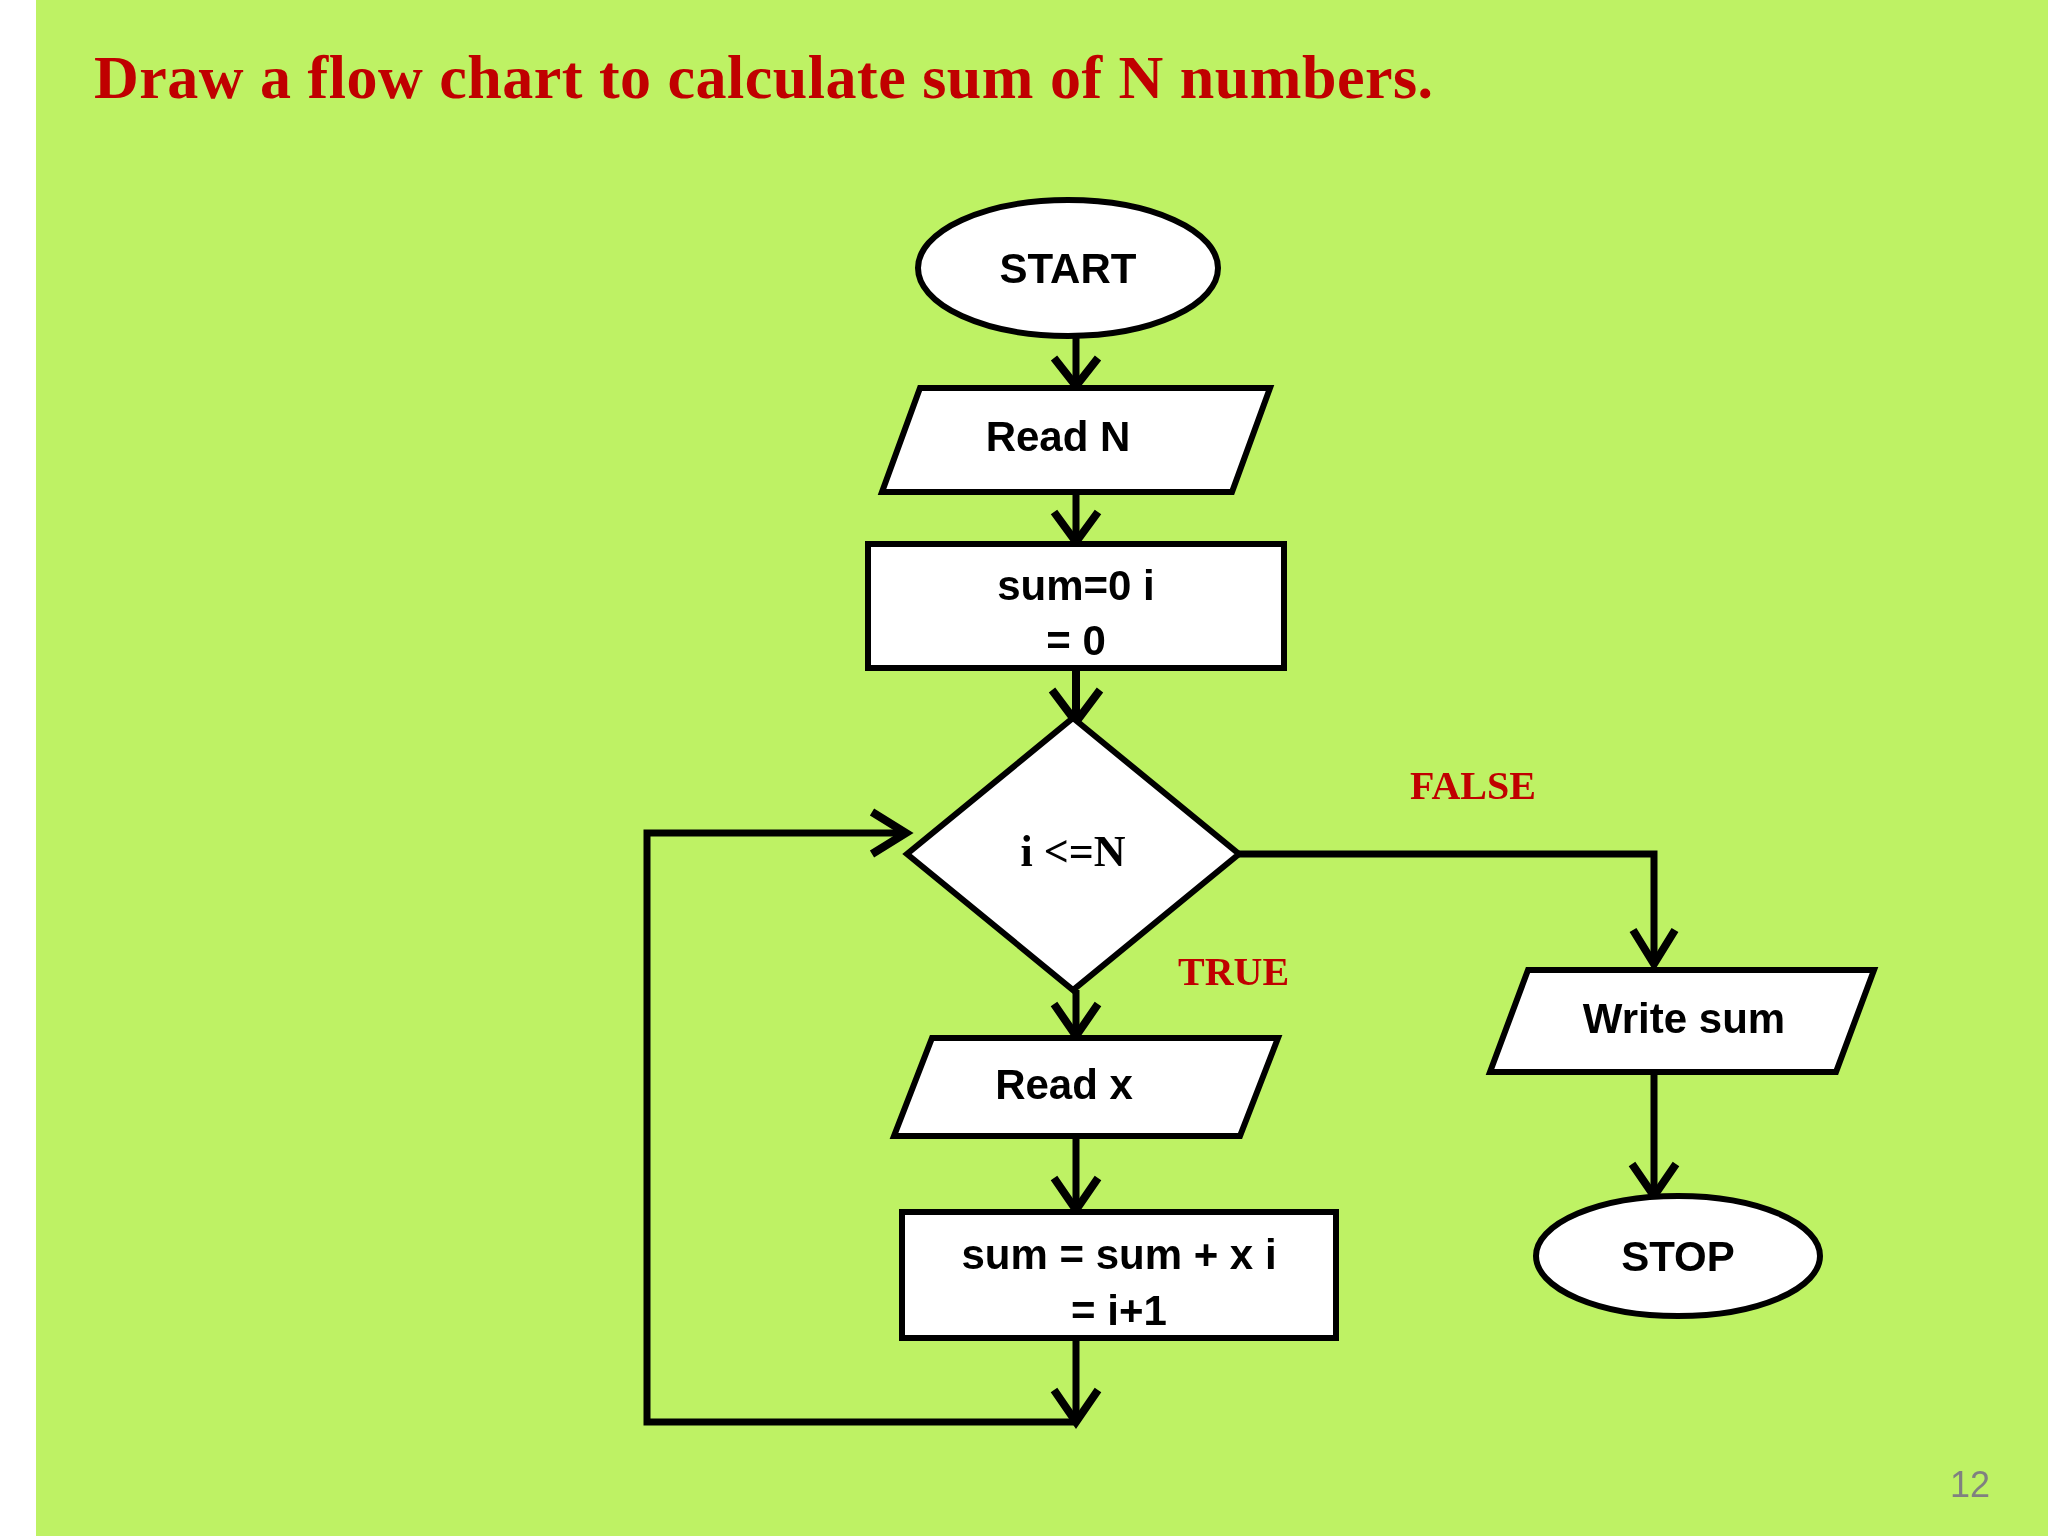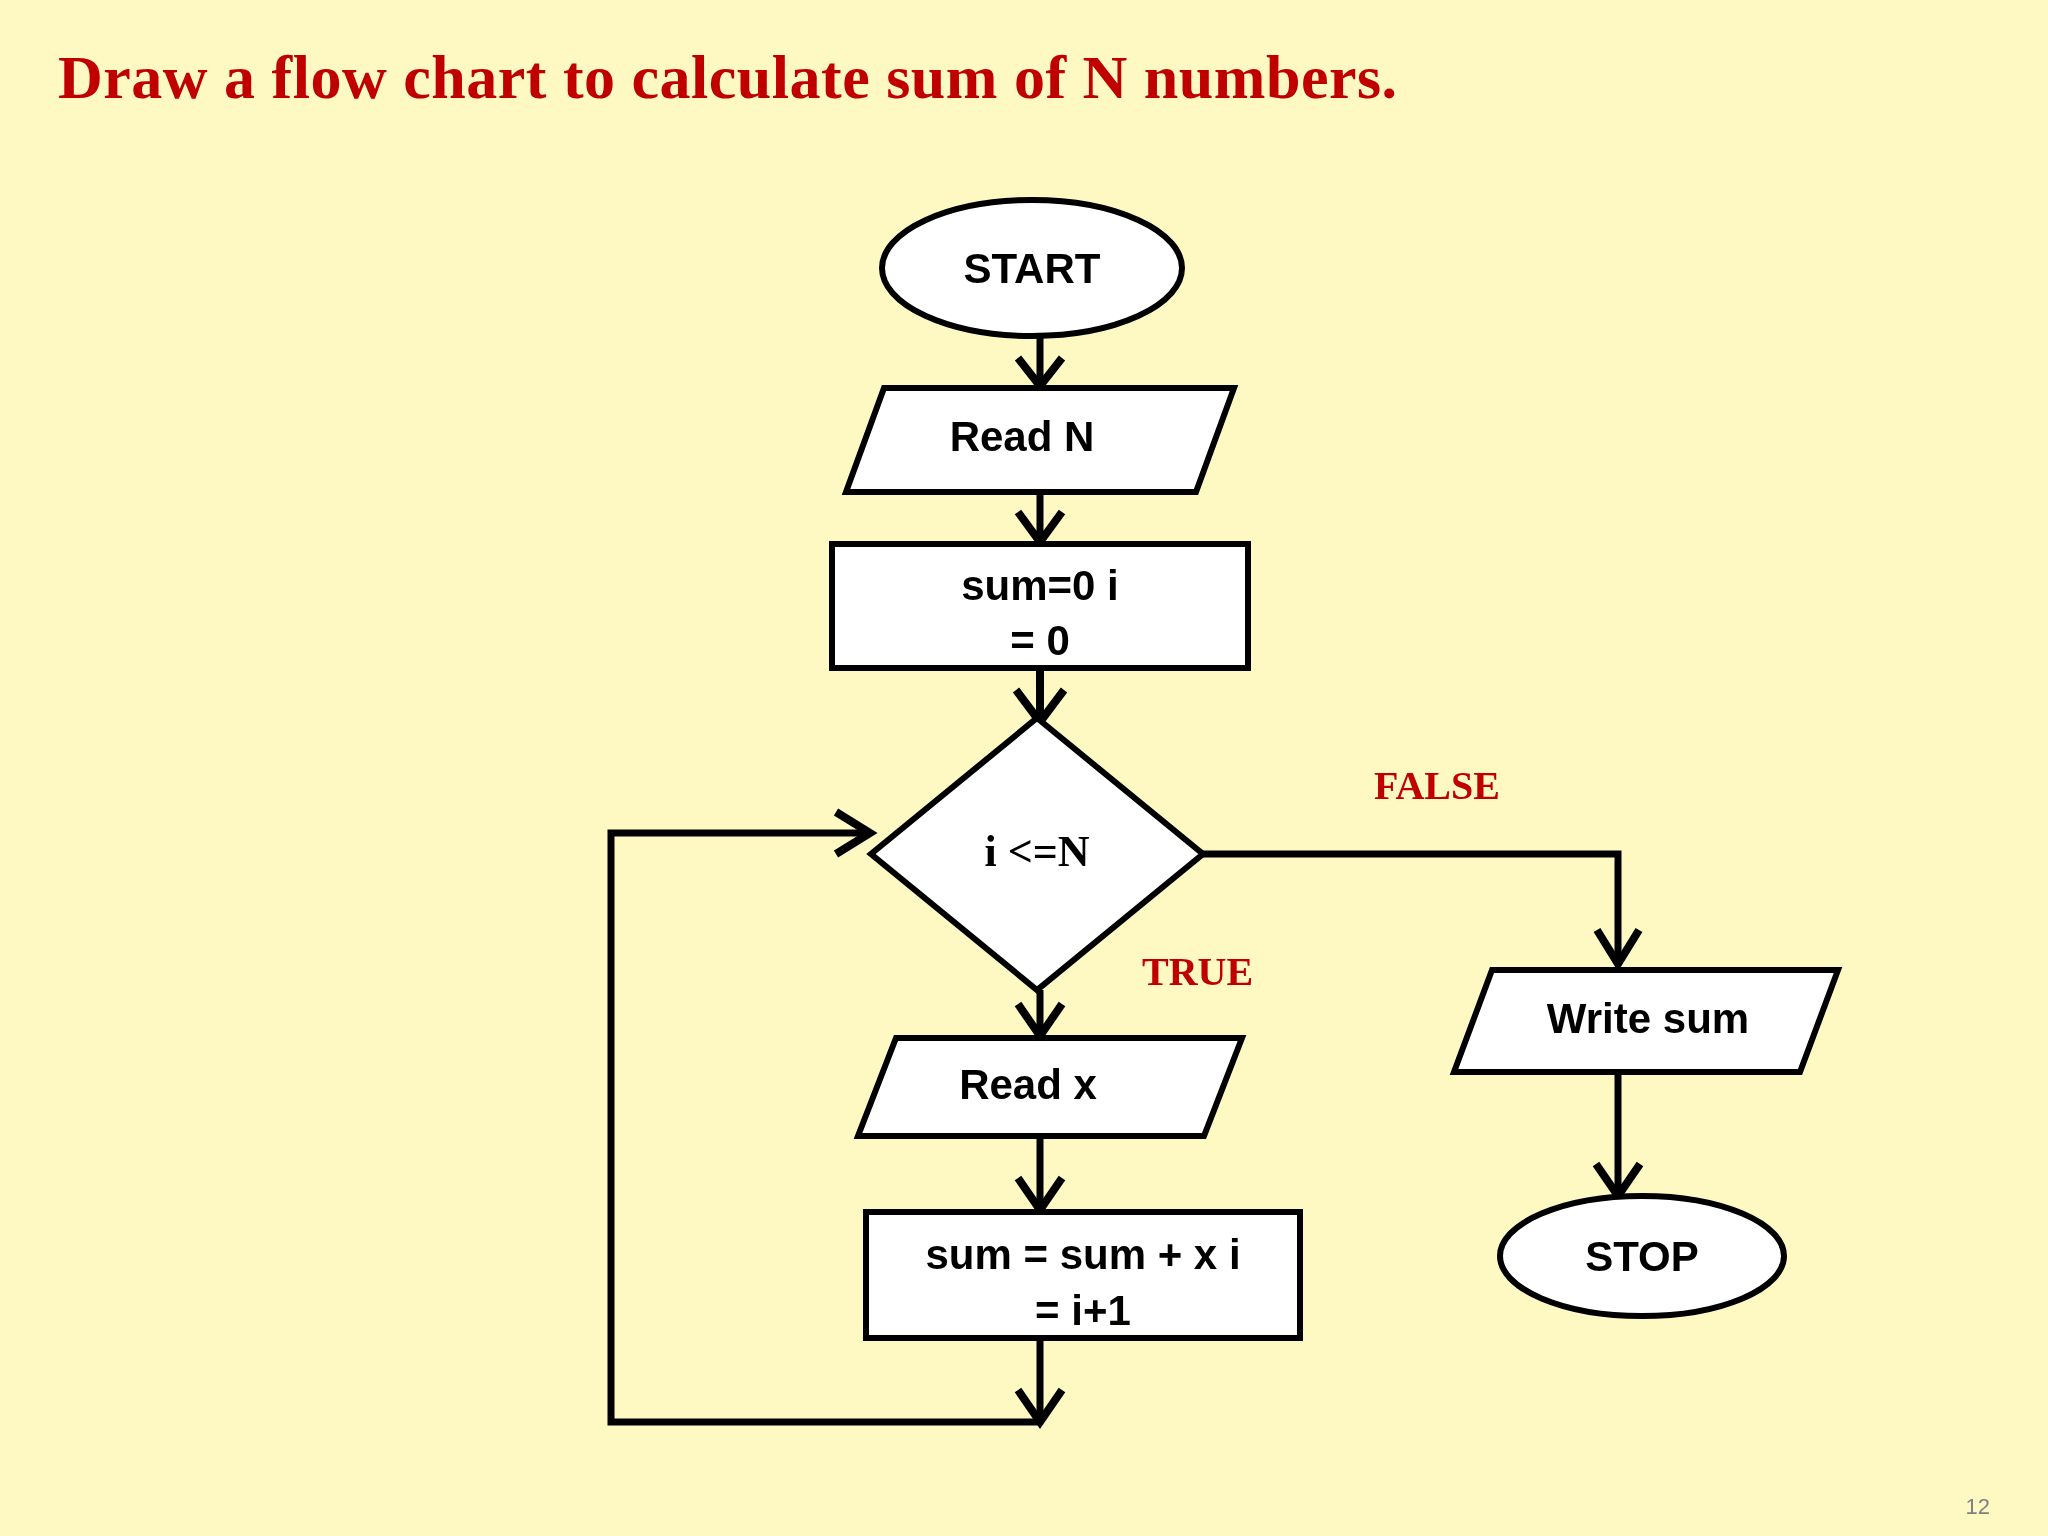--- a/index.html
+++ b/index.html
@@ -10,39 +10,40 @@
   body {
     width: 2048px;
     height: 1536px;
     position: relative;
     overflow: hidden;
     font-family: "Liberation Sans", sans-serif;
   }
   #slide {
     position: absolute;
     inset: 0;
-    background: #fef9c3;
+    background: #bef264;
+    margin-left: 36px;
   }
   #slide-title {
     position: absolute;
     left: 58px;
     top: 42px;
     font-family: "Liberation Serif", serif;
     font-weight: bold;
     font-size: 62px;
     color: #C00000;
     letter-spacing: 0.5px;
     white-space: nowrap;
   }
   #page-number {
     position: absolute;
     right: 58px;
-    bottom: 16px;
+    bottom: 30px;
     font-family: "Liberation Sans", sans-serif;
-    font-size: 22px;
+    font-size: 36px;
     color: #808080;
     text-align: right;
   }
   #flowchart {
     position: absolute;
     left: 0;
     top: 0;
     width: 2048px;
     height: 1536px;
   }

